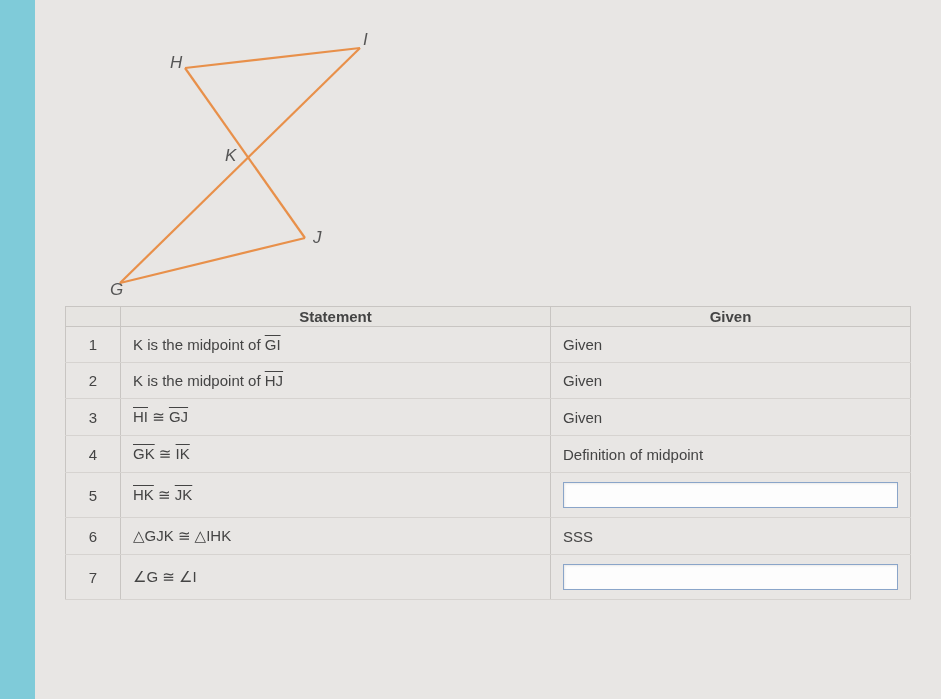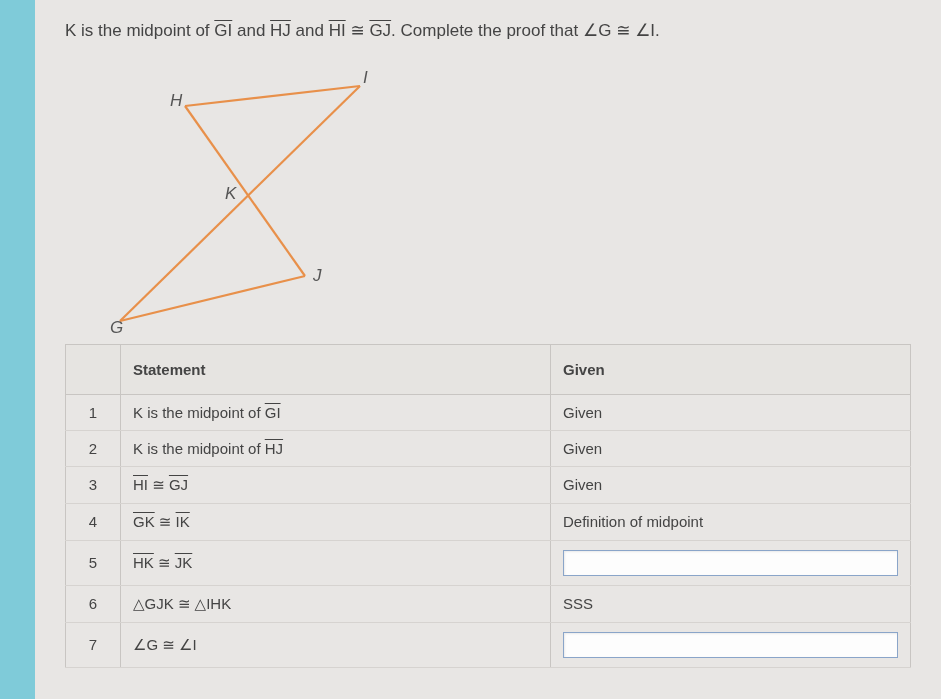--- a/index.html
+++ b/index.html
@@ -34,22 +34,22 @@
       font-size: 17px;
       color: #555;
     }
     .proof-table {
       width: 100%;
       border-collapse: collapse;
       font-size: 15px;
       color: #444;
     }
     .proof-table th {
-      text-align: left;
-      padding: 16px 12px;
+      text-align: center;
+      padding: 1px 12px;
       border: 1px solid #c8c5c2;
       font-weight: bold;
       background: #e6e4e1;
       margin-left: 12px;
     }
     .proof-table td {
       padding: 9px 12px;
       border-left: 1px solid #c8c5c2;
       border-right: 1px solid #c8c5c2;
       border-bottom: 1px solid #d6d3d0;
@@ -68,23 +68,20 @@
       padding: 2px 6px;
       font-size: 14px;
     }
     .angle { font-family: inherit; }
   </style>
 </head>
 <body>
 
 <div class="page">
 
-  <div class="problem-statement">
-    <span>K is the midpoint of </span><span class="overline">GI</span><span> and </span><span class="overline">HJ</span><span> and </span><span class="overline">HI</span><span> ≅ </span><span class="overline">GJ</span><span>. Complete the proof that </span><span class="angle">∠G</span><span> ≅ </span><span class="angle">∠I</span><span>.</span>
-  </div>
 
   <div class="diagram-area">
     <svg width="320" height="280" viewBox="0 0 320 280">
       <line x1="45" y1="265" x2="285" y2="30" stroke="#e8904a" stroke-width="2.2"></line>
       <line x1="110" y1="50" x2="230" y2="220" stroke="#e8904a" stroke-width="2.2"></line>
       <line x1="110" y1="50" x2="285" y2="30" stroke="#e8904a" stroke-width="2.2"></line>
       <line x1="45" y1="265" x2="230" y2="220" stroke="#e8904a" stroke-width="2.2"></line>
     </svg>
     <span class="diagram-label" style="left:95px; top:35px;">H</span>
     <span class="diagram-label" style="left:288px; top:12px;">I</span>

